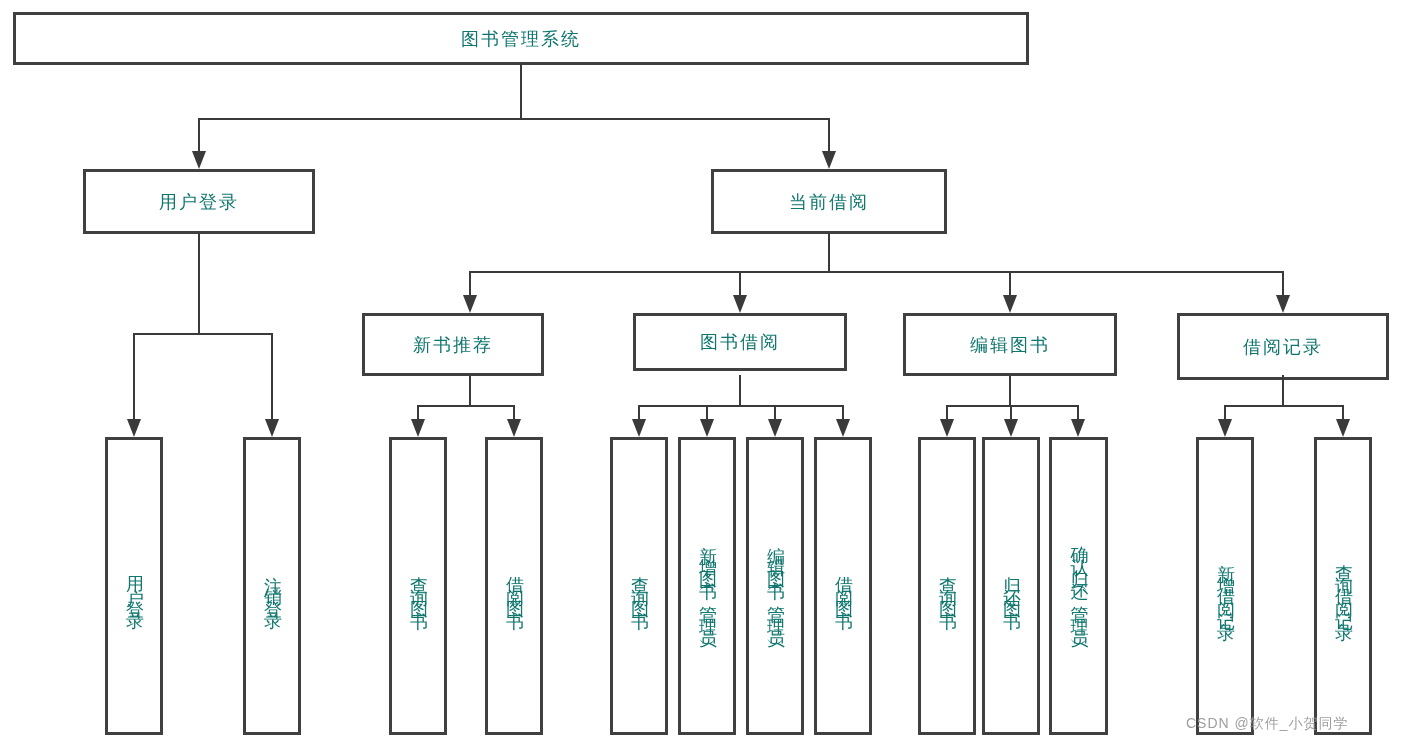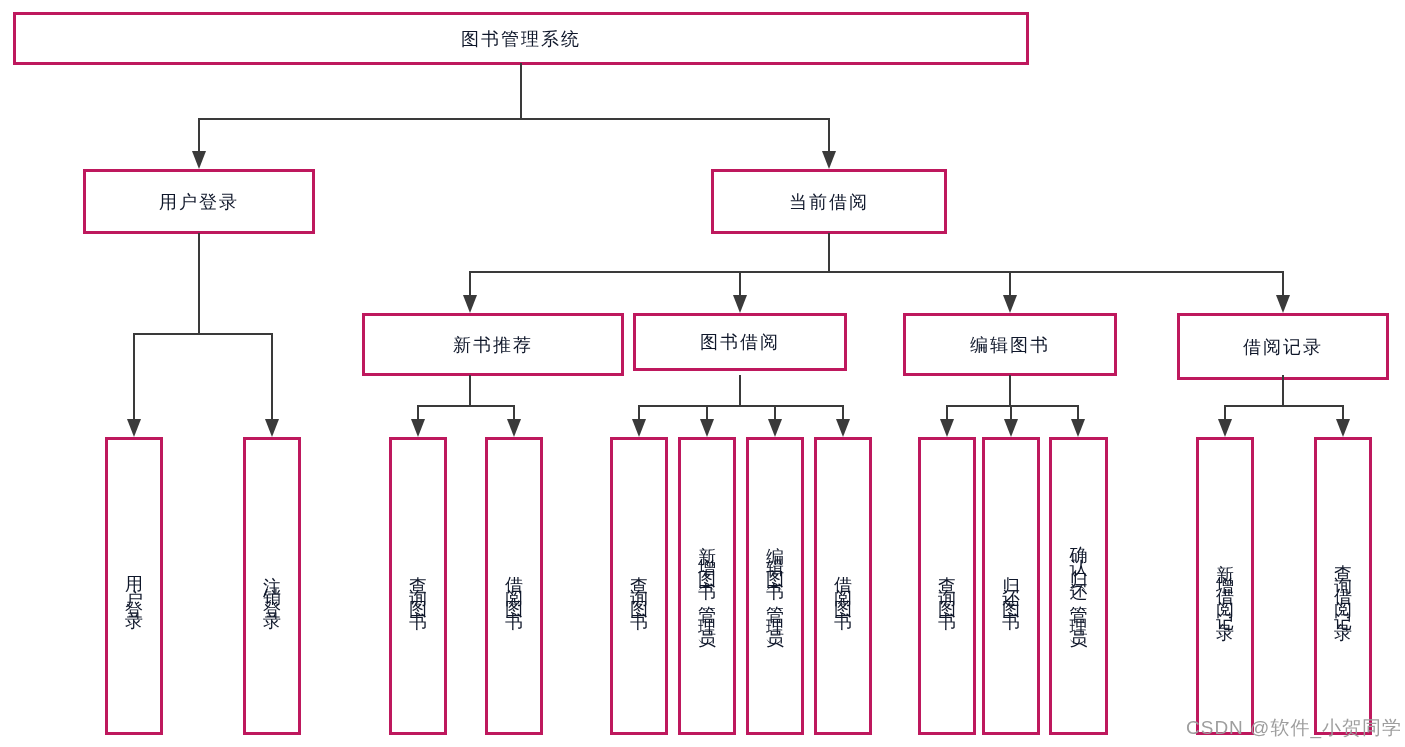--- a/index.html
+++ b/index.html
@@ -2,52 +2,52 @@
 <html><head>
 <meta charset="utf-8">
 <style>
   html,body { margin:0; padding:0; background:#ffffff; }
   .canvas {
     position:relative; width:1405px; height:747px; background:#ffffff;
     font-family:"Liberation Sans","DejaVu Sans",sans-serif; overflow:hidden;
   }
   .box {
     position:absolute; box-sizing:border-box;
-    border:3px solid #be185d; background:#ffffff; color:#0f172a;
-    display:flex; align-items:center; justify-content:center;
+    border:3px solid #404040; background:#ffffff; color:#0f766e;
+    display:flex; align-items:center; justify-content:center;font-family:Liberation Mono, monospace;
   }
   .hbox { font-size:18px; letter-spacing:2px; }
   .vbox {
     writing-mode:vertical-rl; text-orientation:mixed;
     font-size:18px; letter-spacing:12px; line-height:1;
   }
   .hline, .vline { position:absolute; background:#3a3a3a; }
   .hline { height:2px; }
   .vline { width:2px; }
   .arrow {
     position:absolute; width:0; height:0;
     border-left:7px solid transparent; border-right:7px solid transparent;
     border-top:18px solid #3a3a3a;
   }
   .watermark {
     position:absolute; left:1186px; top:715px;
-    font-size:19px; color:#9e9e9e; letter-spacing:1px; white-space:nowrap;
+    font-size:14px; color:#9e9e9e; letter-spacing:1px; white-space:nowrap;
   }
 </style>
 </head>
 <body>
 
 <div class="canvas">
 
   <div class="box hbox" style="left:13px;top:12px;width:1016px;height:53px">图书管理系统</div>
 
   <div class="box hbox" style="left:83px;top:169px;width:232px;height:65px">用户登录</div>
   <div class="box hbox" style="left:711px;top:169px;width:236px;height:65px">当前借阅</div>
 
-  <div class="box hbox" style="left:362px;top:313px;width:262px;height:63px">新书推荐</div>
+  <div class="box hbox" style="left:362px;top:313px;width:182px;height:63px">新书推荐</div>
   <div class="box hbox" style="left:633px;top:313px;width:214px;height:58px">图书借阅</div>
   <div class="box hbox" style="left:903px;top:313px;width:214px;height:63px">编辑图书</div>
   <div class="box hbox" style="left:1177px;top:313px;width:212px;height:67px">借阅记录</div>
 
   <div class="box vbox" style="left:105px;top:437px;width:58px;height:298px">用户登录</div>
   <div class="box vbox" style="left:243px;top:437px;width:58px;height:298px">注销登录</div>
 
   <div class="box vbox" style="left:389px;top:437px;width:58px;height:298px">查询图书</div>
   <div class="box vbox" style="left:485px;top:437px;width:58px;height:298px">借阅图书</div>
 

